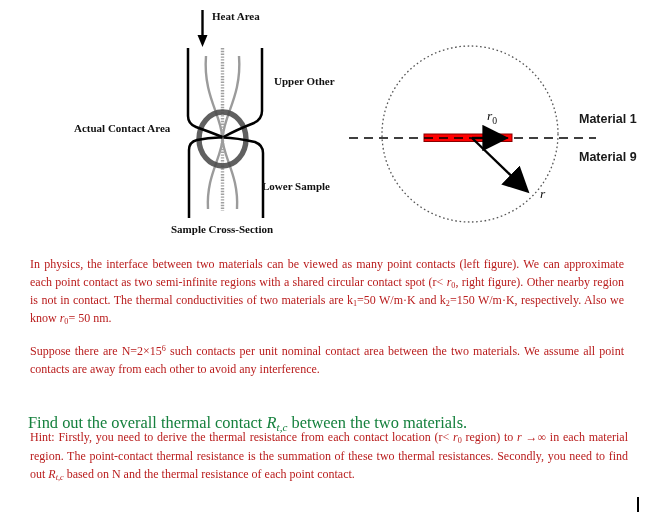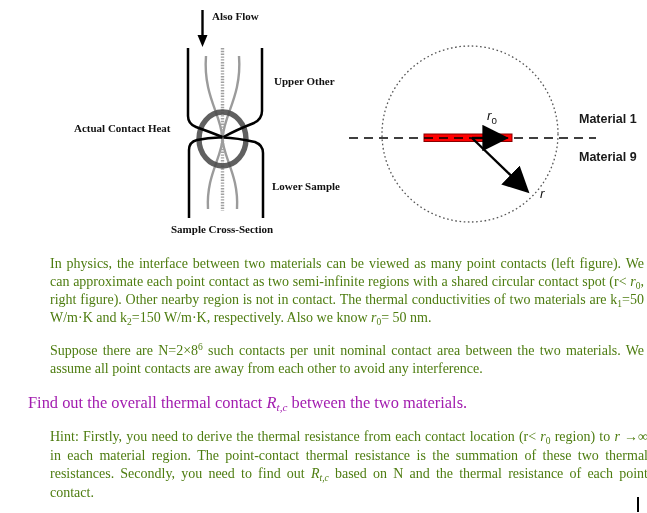--- a/index.html
+++ b/index.html
@@ -4,28 +4,28 @@
 <style>
   html,body{margin:0;padding:0;}
   body{
     width:647px;height:513px;background:#ffffff;position:relative;overflow:hidden;
     font-family:"Liberation Serif", serif;color:#1c1c1c;
   }
   .abs{position:absolute;}
   
   .dlabel{font-family:"Liberation Serif", serif;font-weight:bold;font-size:11px;white-space:nowrap;color:#111;}
   .mlabel{font-family:"Liberation Sans", sans-serif;font-weight:600;font-size:12.5px;white-space:nowrap;color:#1a1a1a;}
-  .rlabel{font-family:Liberation Sans, sans-serif;font-style:italic;font-size:13.5px;white-space:nowrap;color:#111;}
+  .rlabel{font-family:Liberation Serif, serif;font-style:italic;font-size:13.5px;white-space:nowrap;color:#111;}
   .rlabel sub{font-size:0.72em;font-style:normal;}
   
   .para{
-    font-size:14px;line-height:18px;text-align:justify;color:#4d7c0f;margin-left:20px;
+    font-size:12px;line-height:18px;text-align:justify;color:#b91c1c;
   }
   .question{
-    font-size:16.4px;line-height:22px;color:#a21caf;white-space:nowrap;
+    font-size:16.4px;line-height:22px;color:#15803d;white-space:nowrap;margin-top:20px;
   }
   .para sub,.question sub{font-size:0.68em;vertical-align:-0.28em;line-height:0;}
   .para sup,.question sup{font-size:0.68em;vertical-align:0.5em;line-height:0;}
   .it{font-style:italic;}
   i{font-style:italic;}
   
   .caret{width:2px;height:15px;background:#000;}
 </style>
 </head>
 <body>
@@ -82,39 +82,39 @@
 
   <g>
     <line x1="472" y1="138" x2="504" y2="138" stroke="#000" stroke-width="2.4" marker-end="url(#ahBig)"></line>
   </g>
 
   <g>
     <line x1="472" y1="138" x2="526" y2="190" stroke="#000" stroke-width="2.4" marker-end="url(#ahBig)"></line>
   </g>
 </svg>
 
-<div class="abs dlabel" style="left:212px;top:10px;">Also Flow</div>
+<div class="abs dlabel" style="left:212px;top:10px;">Heat Area</div>
 
 <div class="abs dlabel" style="left:274px;top:75px;">Upper Other</div>
 
-<div class="abs dlabel" style="left:74px;top:122px;">Actual Contact Heat</div>
+<div class="abs dlabel" style="left:74px;top:122px;">Actual Contact Area</div>
 
-<div class="abs dlabel" style="left:272px;top:180px;">Lower Sample</div>
+<div class="abs dlabel" style="left:262px;top:180px;">Lower Sample</div>
 
 <div class="abs dlabel" style="left:171px;top:223px;text-align:center;">Sample Cross-Section</div>
 
 <div class="abs rlabel" style="left:487px;top:108px;"><i>r</i><sub>0</sub></div>
 
 <div class="abs rlabel" style="left:540px;top:186px;"><i>r</i></div>
 
 <div class="abs mlabel" style="left:579px;top:112px;">Material 1</div>
 
 <div class="abs mlabel" style="left:579px;top:150px;">Material 9</div>
 
 <div class="abs para" style="left:30px;top:255px;width:594px;"><span>In physics, the interface between two materials can be viewed as many point contacts (left figure). We can approximate each point contact as two semi-infinite regions with a shared circular contact spot (r&lt; </span><i>r</i><sub>0</sub><span>, right figure).  Other nearby region is not in contact. The thermal conductivities of two materials are k</span><sub>1</sub><span>=50 W/m·K and k</span><sub>2</sub><span>=150 W/m·K, respectively. Also we know </span><i>r</i><sub>0</sub><span>= 50 nm.</span></div>
 
-<div class="abs para" style="left:30px;top:342px;width:594px;"><span>Suppose there are N=2×8</span><sup>6</sup><span> such contacts per unit nominal contact area between the two materials. We assume all point contacts are away from each other to avoid any interference.</span></div>
+<div class="abs para" style="left:30px;top:342px;width:594px;"><span>Suppose there are N=2×15</span><sup>6</sup><span> such contacts per unit nominal contact area between the two materials. We assume all point contacts are away from each other to avoid any interference.</span></div>
 
 <div class="abs question" style="left:28px;top:392px;"><span>Find out the overall thermal contact </span><i>R</i><sub class="it">t,c</sub><span> between the two materials.</span></div>
 
 <div class="abs para" style="left:30px;top:428px;width:598px;line-height:18.6px;"><span>Hint: Firstly, you need to derive the thermal resistance from each contact location (r&lt; </span><i>r</i><sub>0</sub><span> region) to </span><i>r</i><span> →∞ in each material region.  The point-contact thermal resistance is the summation of these two thermal resistances.  Secondly, you need to find out </span><i>R</i><sub class="it">t,c</sub><span> based on N and the thermal resistance of each point contact.</span></div>
 
 <div class="abs caret" style="left:637px;top:497px;"></div>
 
 </body></html>

